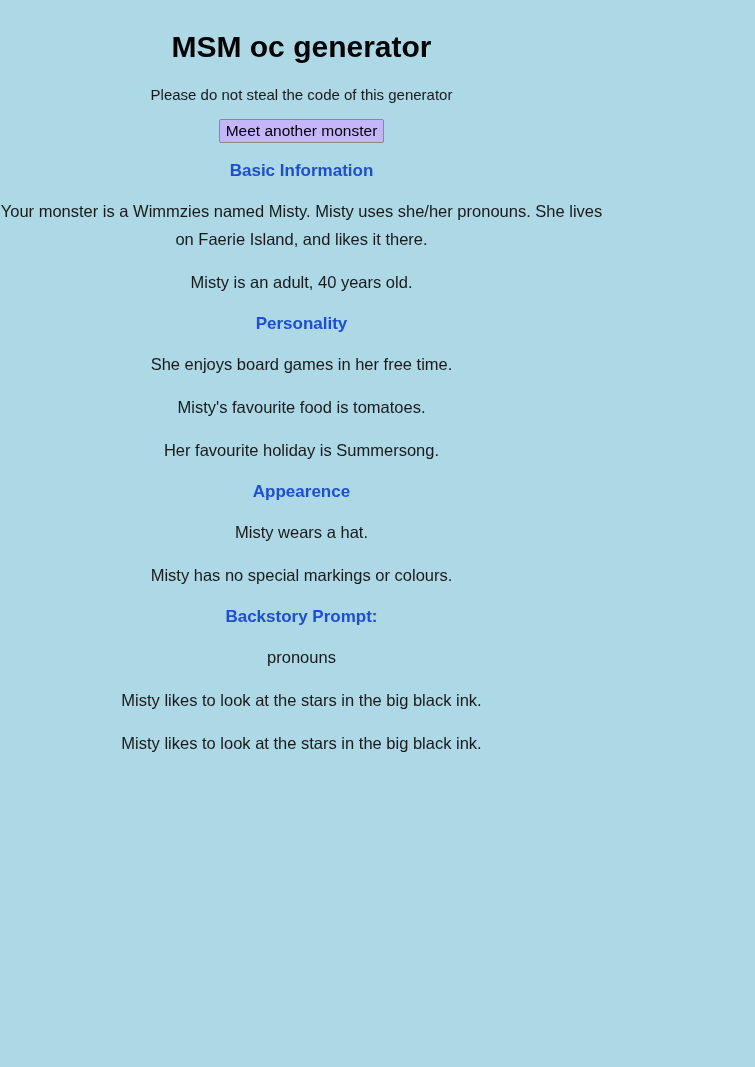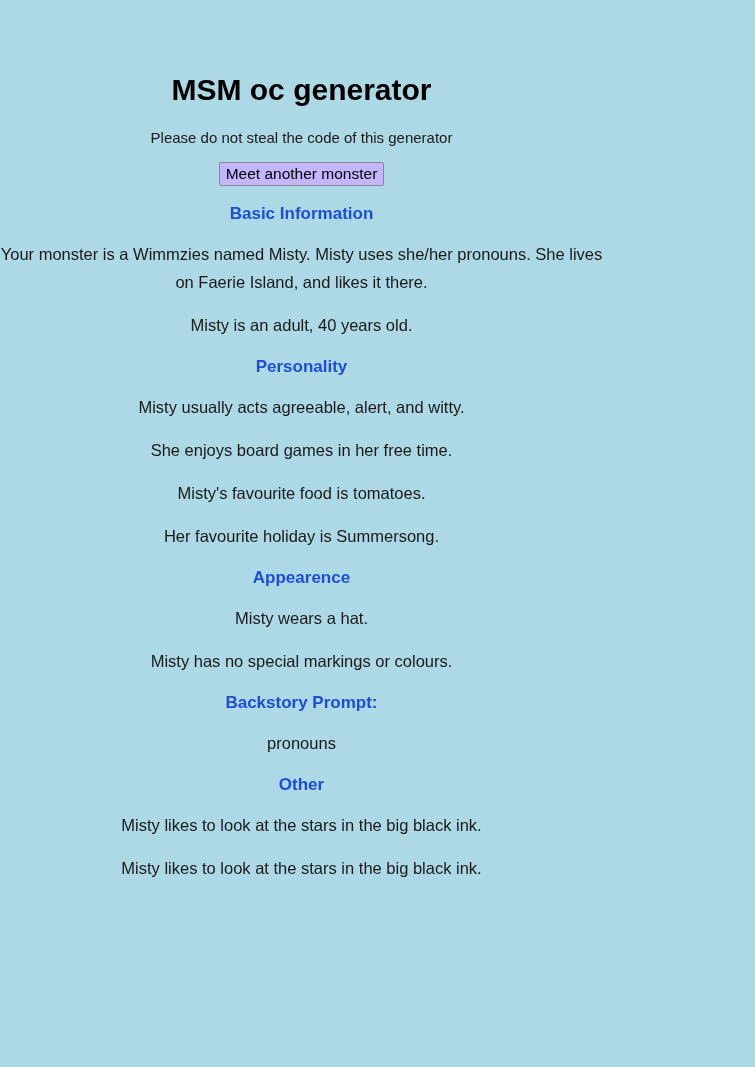--- a/index.html
+++ b/index.html
@@ -9,21 +9,21 @@
     body {
       width: 755px;
       height: 1067px;
       background: #add8e6;
       font-family: "Liberation Sans", "DejaVu Sans", sans-serif;
       color: #1a1a1a;
       text-align: center;
       overflow: hidden;
     }
     .page {
-      padding-top: 72px;
+      padding-top: 29px;
       width: 603px;
       box-sizing: border-box;
     }
     h1 {
       font-size: 30px;
       font-weight: bold;
       margin: 0 0 20px 0;
       line-height: 36px;
       color: #000;
     }
@@ -68,36 +68,34 @@
   <button class="gen-btn">Meet another monster</button>
 
   <div class="section">
     <h3>Basic Information</h3>
     <p>Your monster is a Wimmzies named Misty. Misty uses she/her pronouns. She lives on Faerie Island, and likes it there.</p>
     <p>Misty is an adult, 40 years old.</p>
   </div>
 
   <div class="section">
     <h3>Personality</h3>
-    <p>Misty usually acts agreeable, alert, and witty.</p>
     <p>She enjoys board games in her free time.</p>
     <p>Misty's favourite food is tomatoes.</p>
     <p>Her favourite holiday is Summersong.</p>
   </div>
 
   <div class="section">
     <h3>Appearence</h3>
     <p>Misty wears a hat.</p>
     <p>Misty has no special markings or colours.</p>
   </div>
 
 
   <div class="section">
     <h3>Backstory Prompt:</h3>
     <p>pronouns</p>
   </div>
 
   <div class="section">
-    <h3>Other</h3>
     <p>Misty likes to look at the stars in the big black ink.</p>
     <p>Misty likes to look at the stars in the big black ink.</p>
   </div>
 </div>
 
 </body></html>

